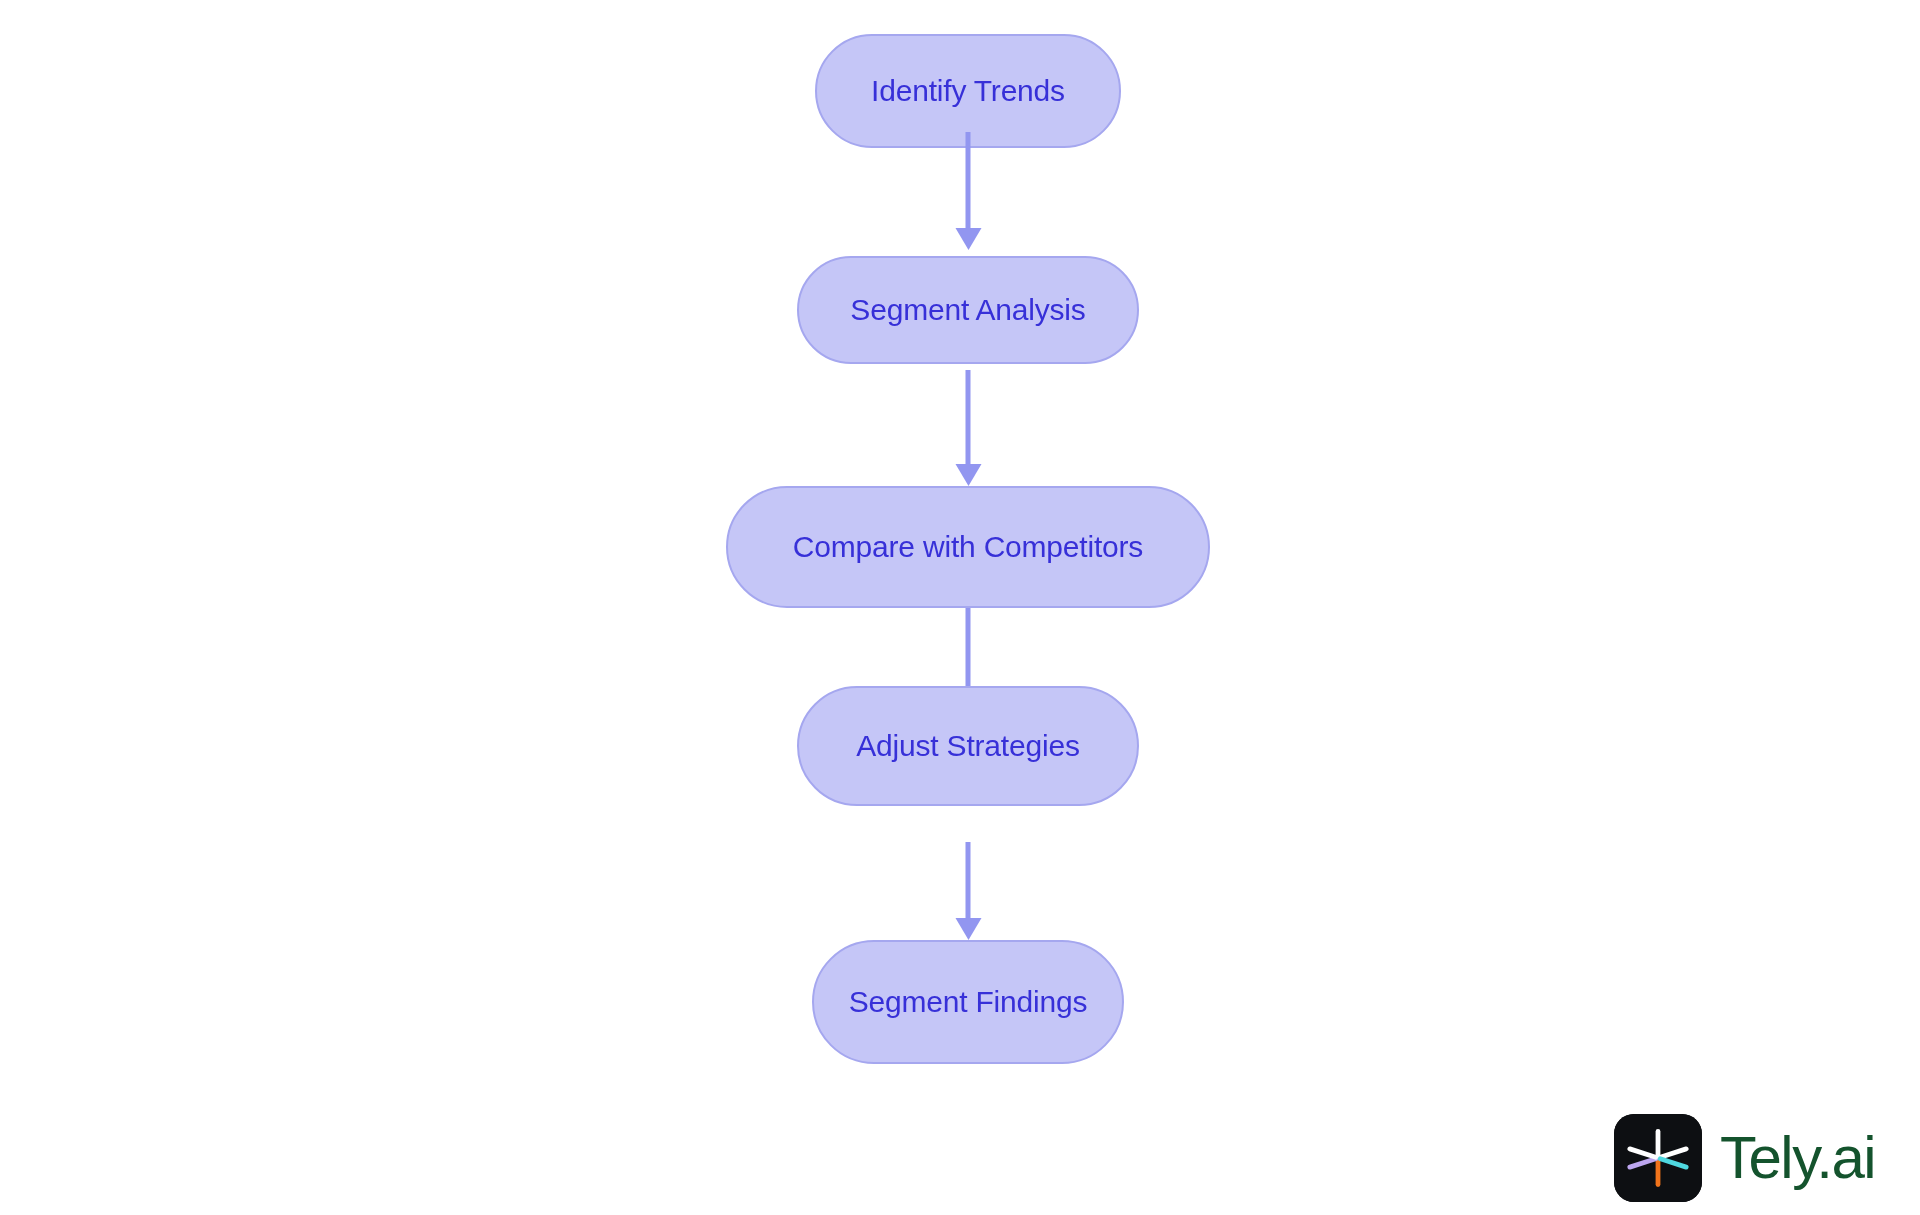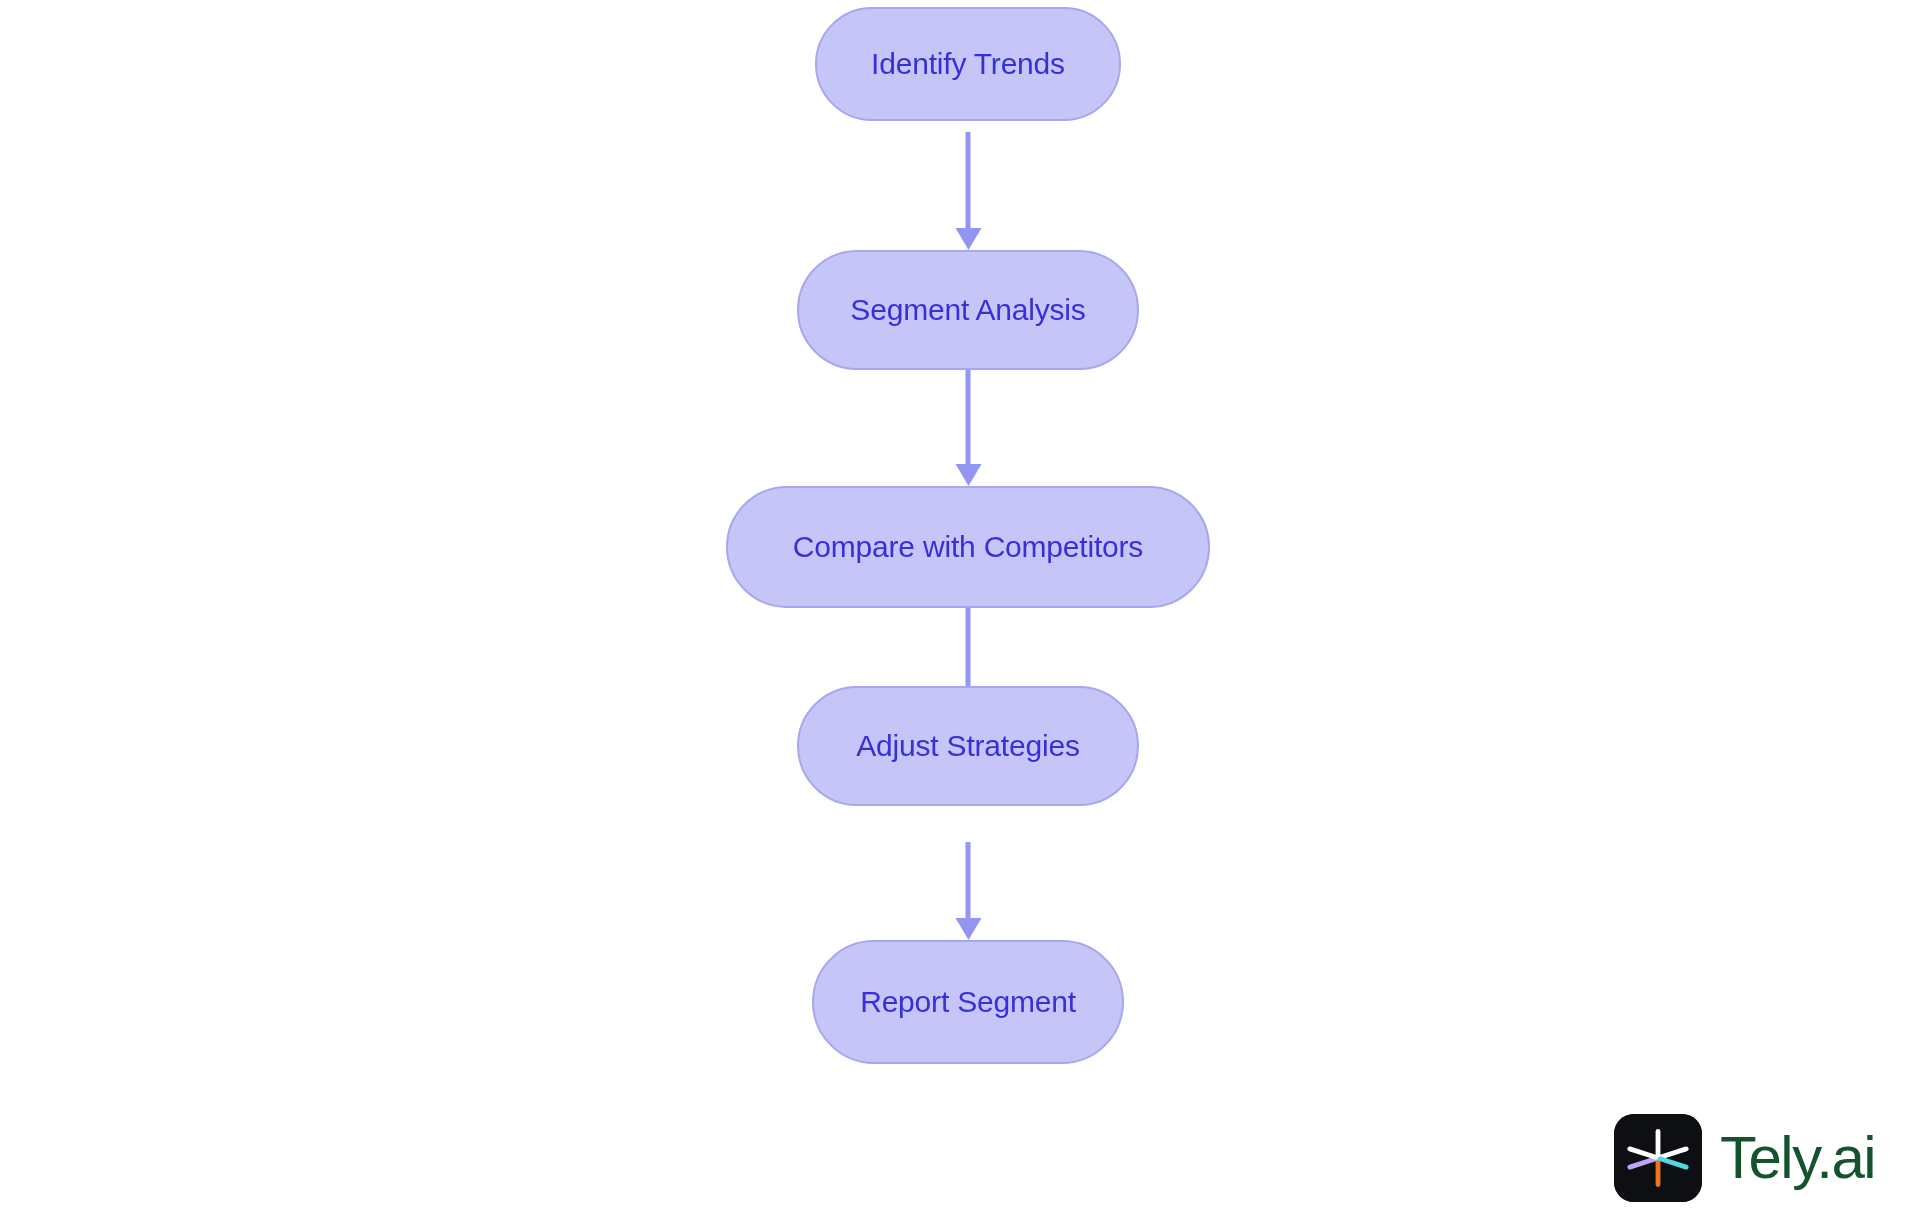--- a/index.html
+++ b/index.html
@@ -61,22 +61,22 @@
 
   .node-label {
     color: #3730d8;
     font-family: "Liberation Sans", sans-serif;
     font-weight: 400;
     letter-spacing: -0.2px;
     white-space: nowrap;
     user-select: none;
   }
 
-  .n1 { top: 7px;  width: 306px; height: 114px; }
-  .n2 { top: 250px; width: 342px; height: 120px; }
+  .n1 { top: 34px;  width: 306px; height: 114px; }
+  .n2 { top: 256px; width: 342px; height: 108px; }
   .n3 { top: 486px; width: 484px; height: 122px; }
   .n4 { top: 686px; width: 342px; height: 120px; }
   .n5 { top: 940px; width: 312px; height: 124px; }
 
   .n1 .node-label { font-size: 30px; }
   .n2 .node-label { font-size: 30px; }
   .n3 .node-label { font-size: 30px; }
   .n4 .node-label { font-size: 30px; }
   .n5 .node-label { font-size: 30px; }
 
@@ -188,21 +188,21 @@
       <div class="node n4">
         <span class="node-label">Adjust Strategies</span>
       </div>
 
       <div class="connector c4">
         <div class="line"></div>
         <div class="head"></div>
       </div>
 
       <div class="node n5">
-        <span class="node-label">Report Segment</span>
+        <span class="node-label">Segment Findings</span>
       </div>
 
     </div>
   </div>
 
   <div class="brand">
     <div class="brand-mark">
       <svg width="88" height="88" viewBox="0 0 88 88" aria-hidden="true">
         <rect x="0" y="0" width="88" height="88" rx="20" ry="20" fill="#0d0f12"></rect>
 

